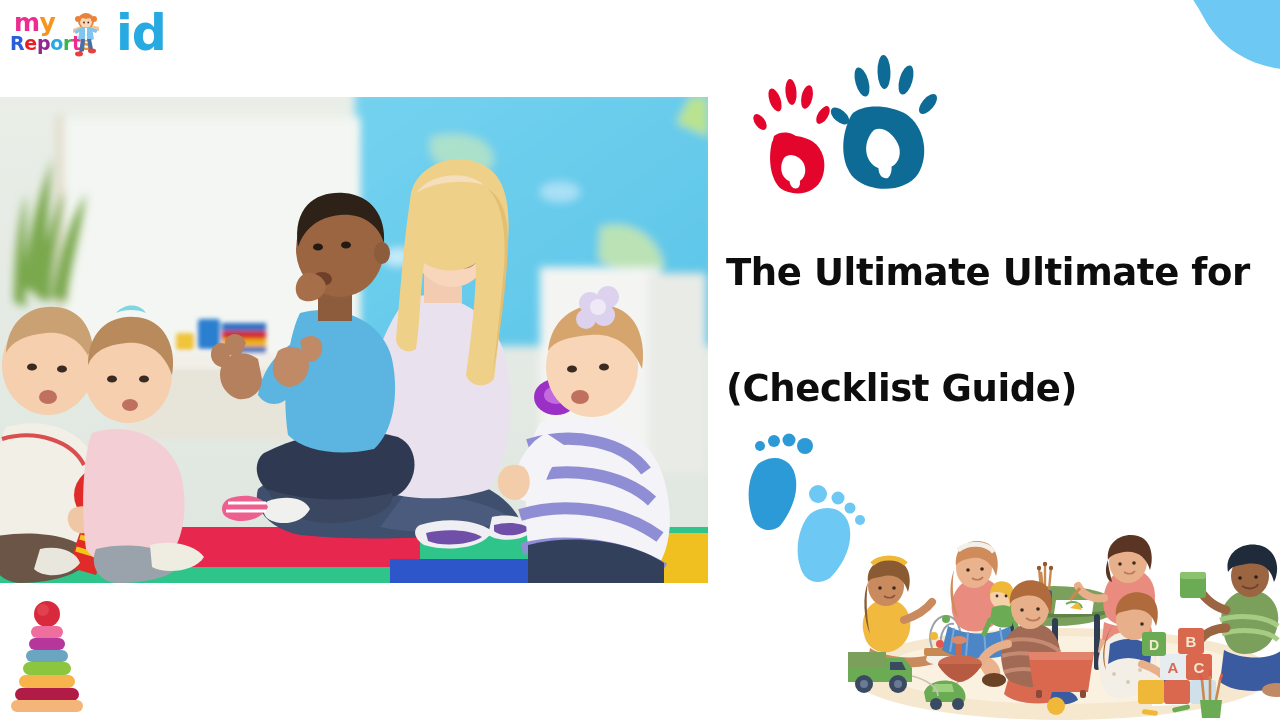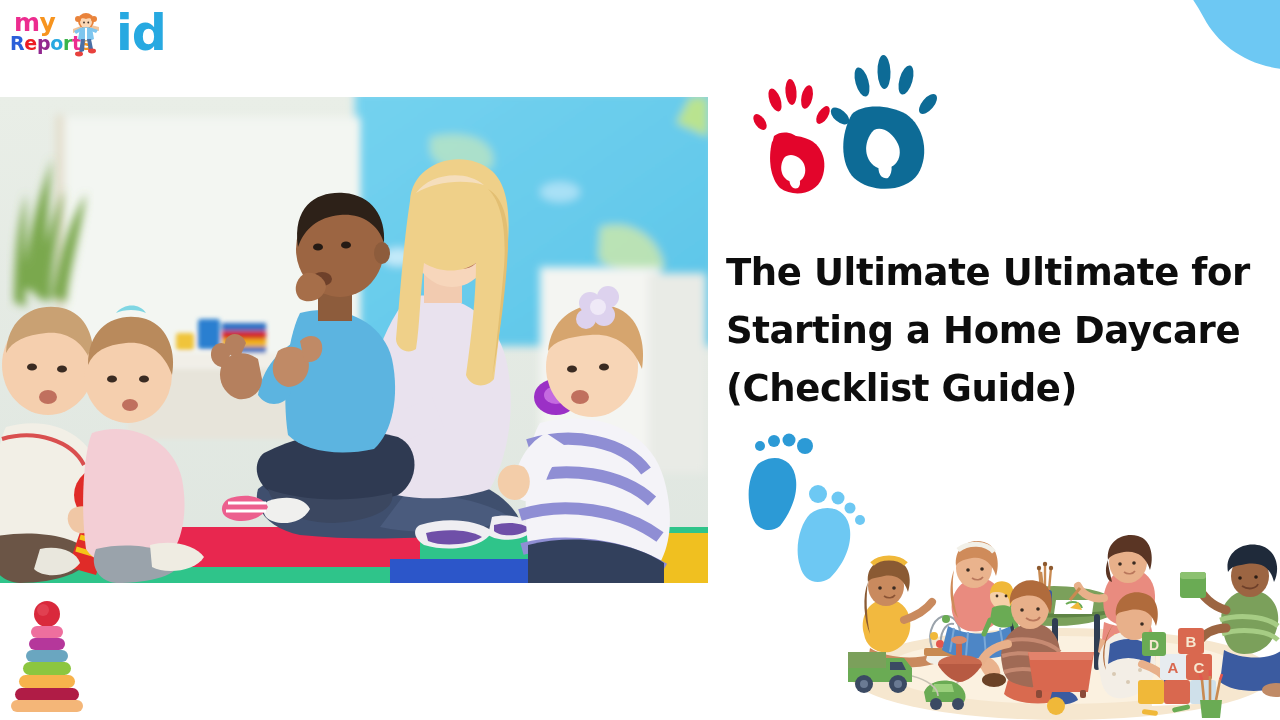--- a/index.html
+++ b/index.html
@@ -636,17 +636,17 @@
       <g>
         <rect x="330" y="182" width="18" height="5" rx="2.5" fill="#6aab54" transform="rotate(-12 339 184)"></rect>
         <rect x="300" y="186" width="16" height="5" rx="2.5" fill="#f0b839" transform="rotate(8 308 188)"></rect>
         <circle cx="214" cy="182" r="9" fill="#f0b839"></circle>
       </g>
     </svg>
   </div>
 
   <h1 class="headline">
     <span>The Ultimate Ultimate for</span><br>
-    <span>Starting a Home Daycare</span><br>
+    <br>
     <span>(Checklist Guide)</span>
   </h1>
 
 </div>
 
 </body></html>

